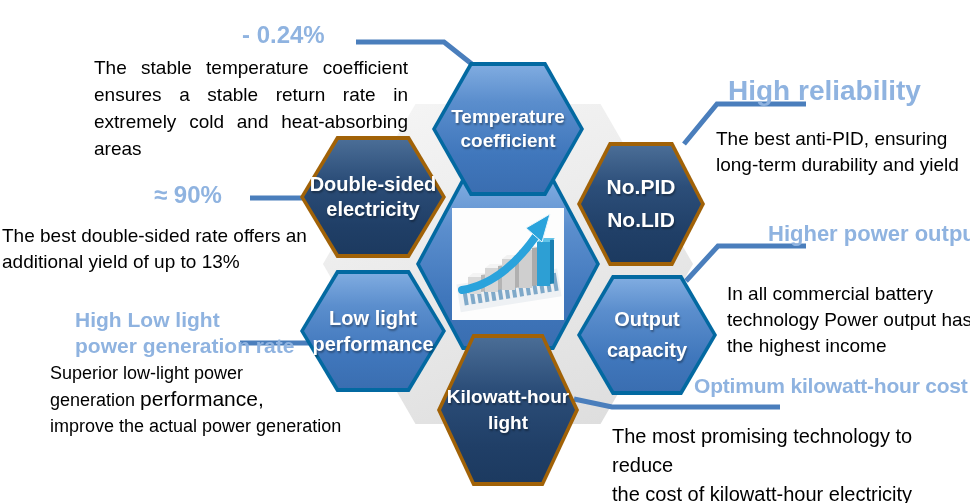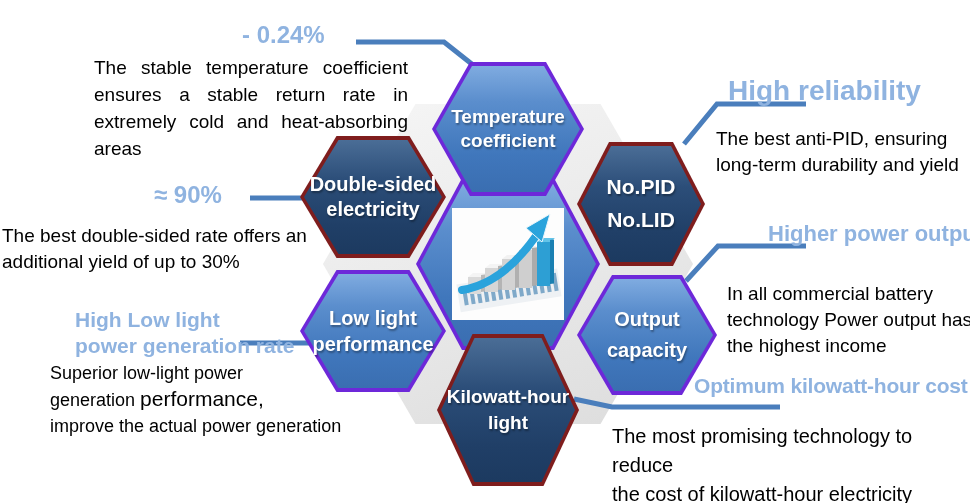--- a/index.html
+++ b/index.html
@@ -11,25 +11,25 @@
   
   .hex {
     position:absolute; z-index:3;
     clip-path: polygon(25% 0%, 75% 0%, 100% 50%, 75% 100%, 25% 100%, 0% 50%);
     filter: drop-shadow(3px 4px 3px rgba(70,70,70,.42));
   }
   .hex-face {
     position:absolute; inset:4px;
     clip-path: polygon(25% 0%, 75% 0%, 100% 50%, 75% 100%, 25% 100%, 0% 50%);
   }
-  .hex.blue { background:#6d28d9; }
+  .hex.blue { background:#0369a1; }
   .hex.blue .hex-face {
     background: linear-gradient(180deg,#7fabe0 0%, #5b8ecd 28%, #4077bc 70%, #3a6eb1 100%);
   }
-  .hex.navy { background:#7f1d1d;text-decoration:underline; }
+  .hex.navy { background:#a16207;text-decoration:underline; }
   .hex.navy .hex-face {
     background: linear-gradient(180deg,#4a6d96 0%, #2c4e79 35%, #203f67 75%, #1c3a60 100%);
   }
   .hex-label {
     position:absolute; inset:0; z-index:2;
     display:flex; align-items:center; justify-content:center;
     text-align:center; color:#ffffff; font-weight:bold;
     text-shadow:1px 2px 2px rgba(0,0,0,.35);
   }
   
@@ -196,21 +196,21 @@
     <div class="hex-label">
       <span><span>Kilowatt-hour</span><br>
       <span>light</span></span>
     </div>
   </div>
 
   <div class="headline co-temp-head">- 0.24%</div>
   <div class="body-text co-temp-body">The stable temperature coefficient ensures a stable return rate in extremely cold and heat-absorbing areas</div>
 
   <div class="headline co-ds-head">≈ 90%</div>
-  <div class="body-text co-ds-body">The best double-sided rate offers an additional yield of up to 30%</div>
+  <div class="body-text co-ds-body">The best double-sided rate offers an additional yield of up to 13%</div>
 
   <div class="headline co-ll-head">
     <span>High Low light</span><br>
     <span>power generation rate</span>
   </div>
   <div class="body-text co-ll-body">
     <span>Superior low-light power</span><br>
     <span>generation </span><span class="big-word">performance,</span><br>
     <span>improve the actual power generation</span>
   </div>

